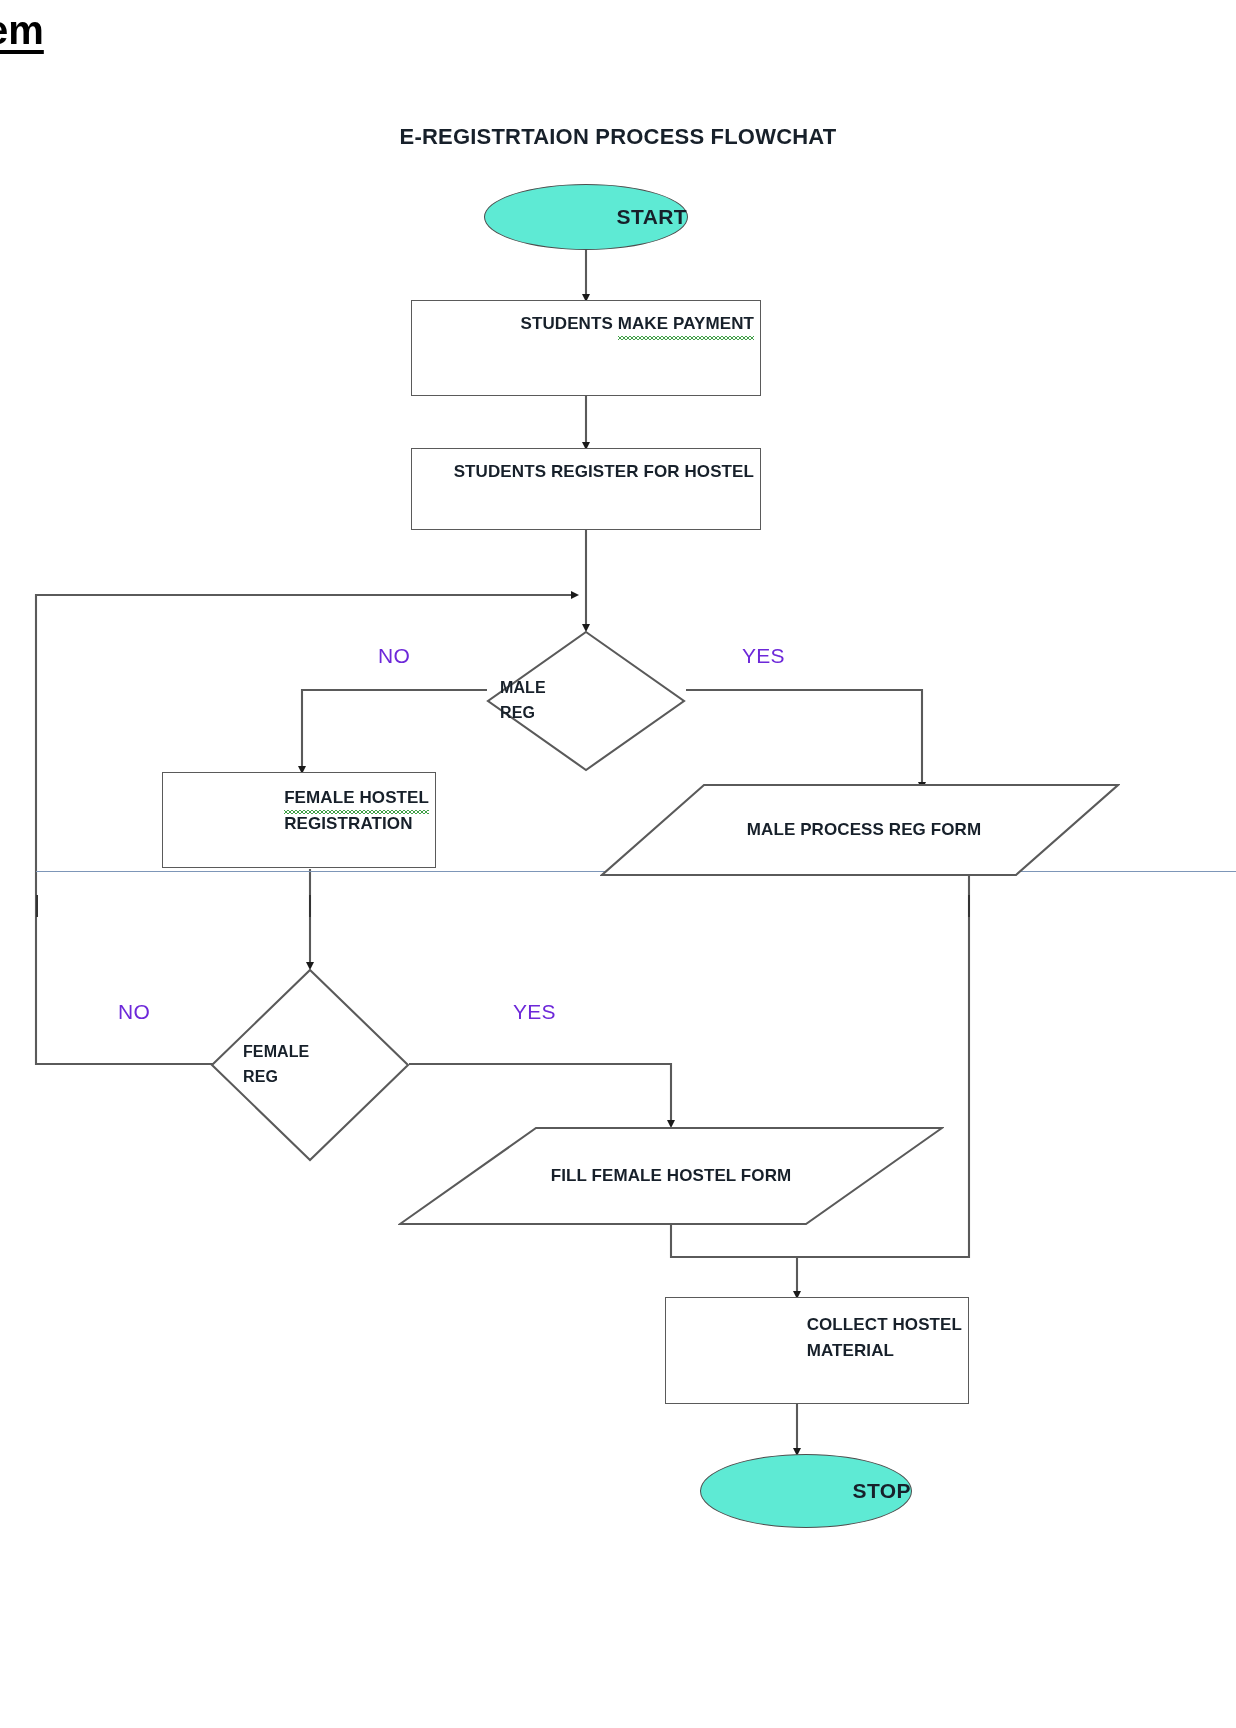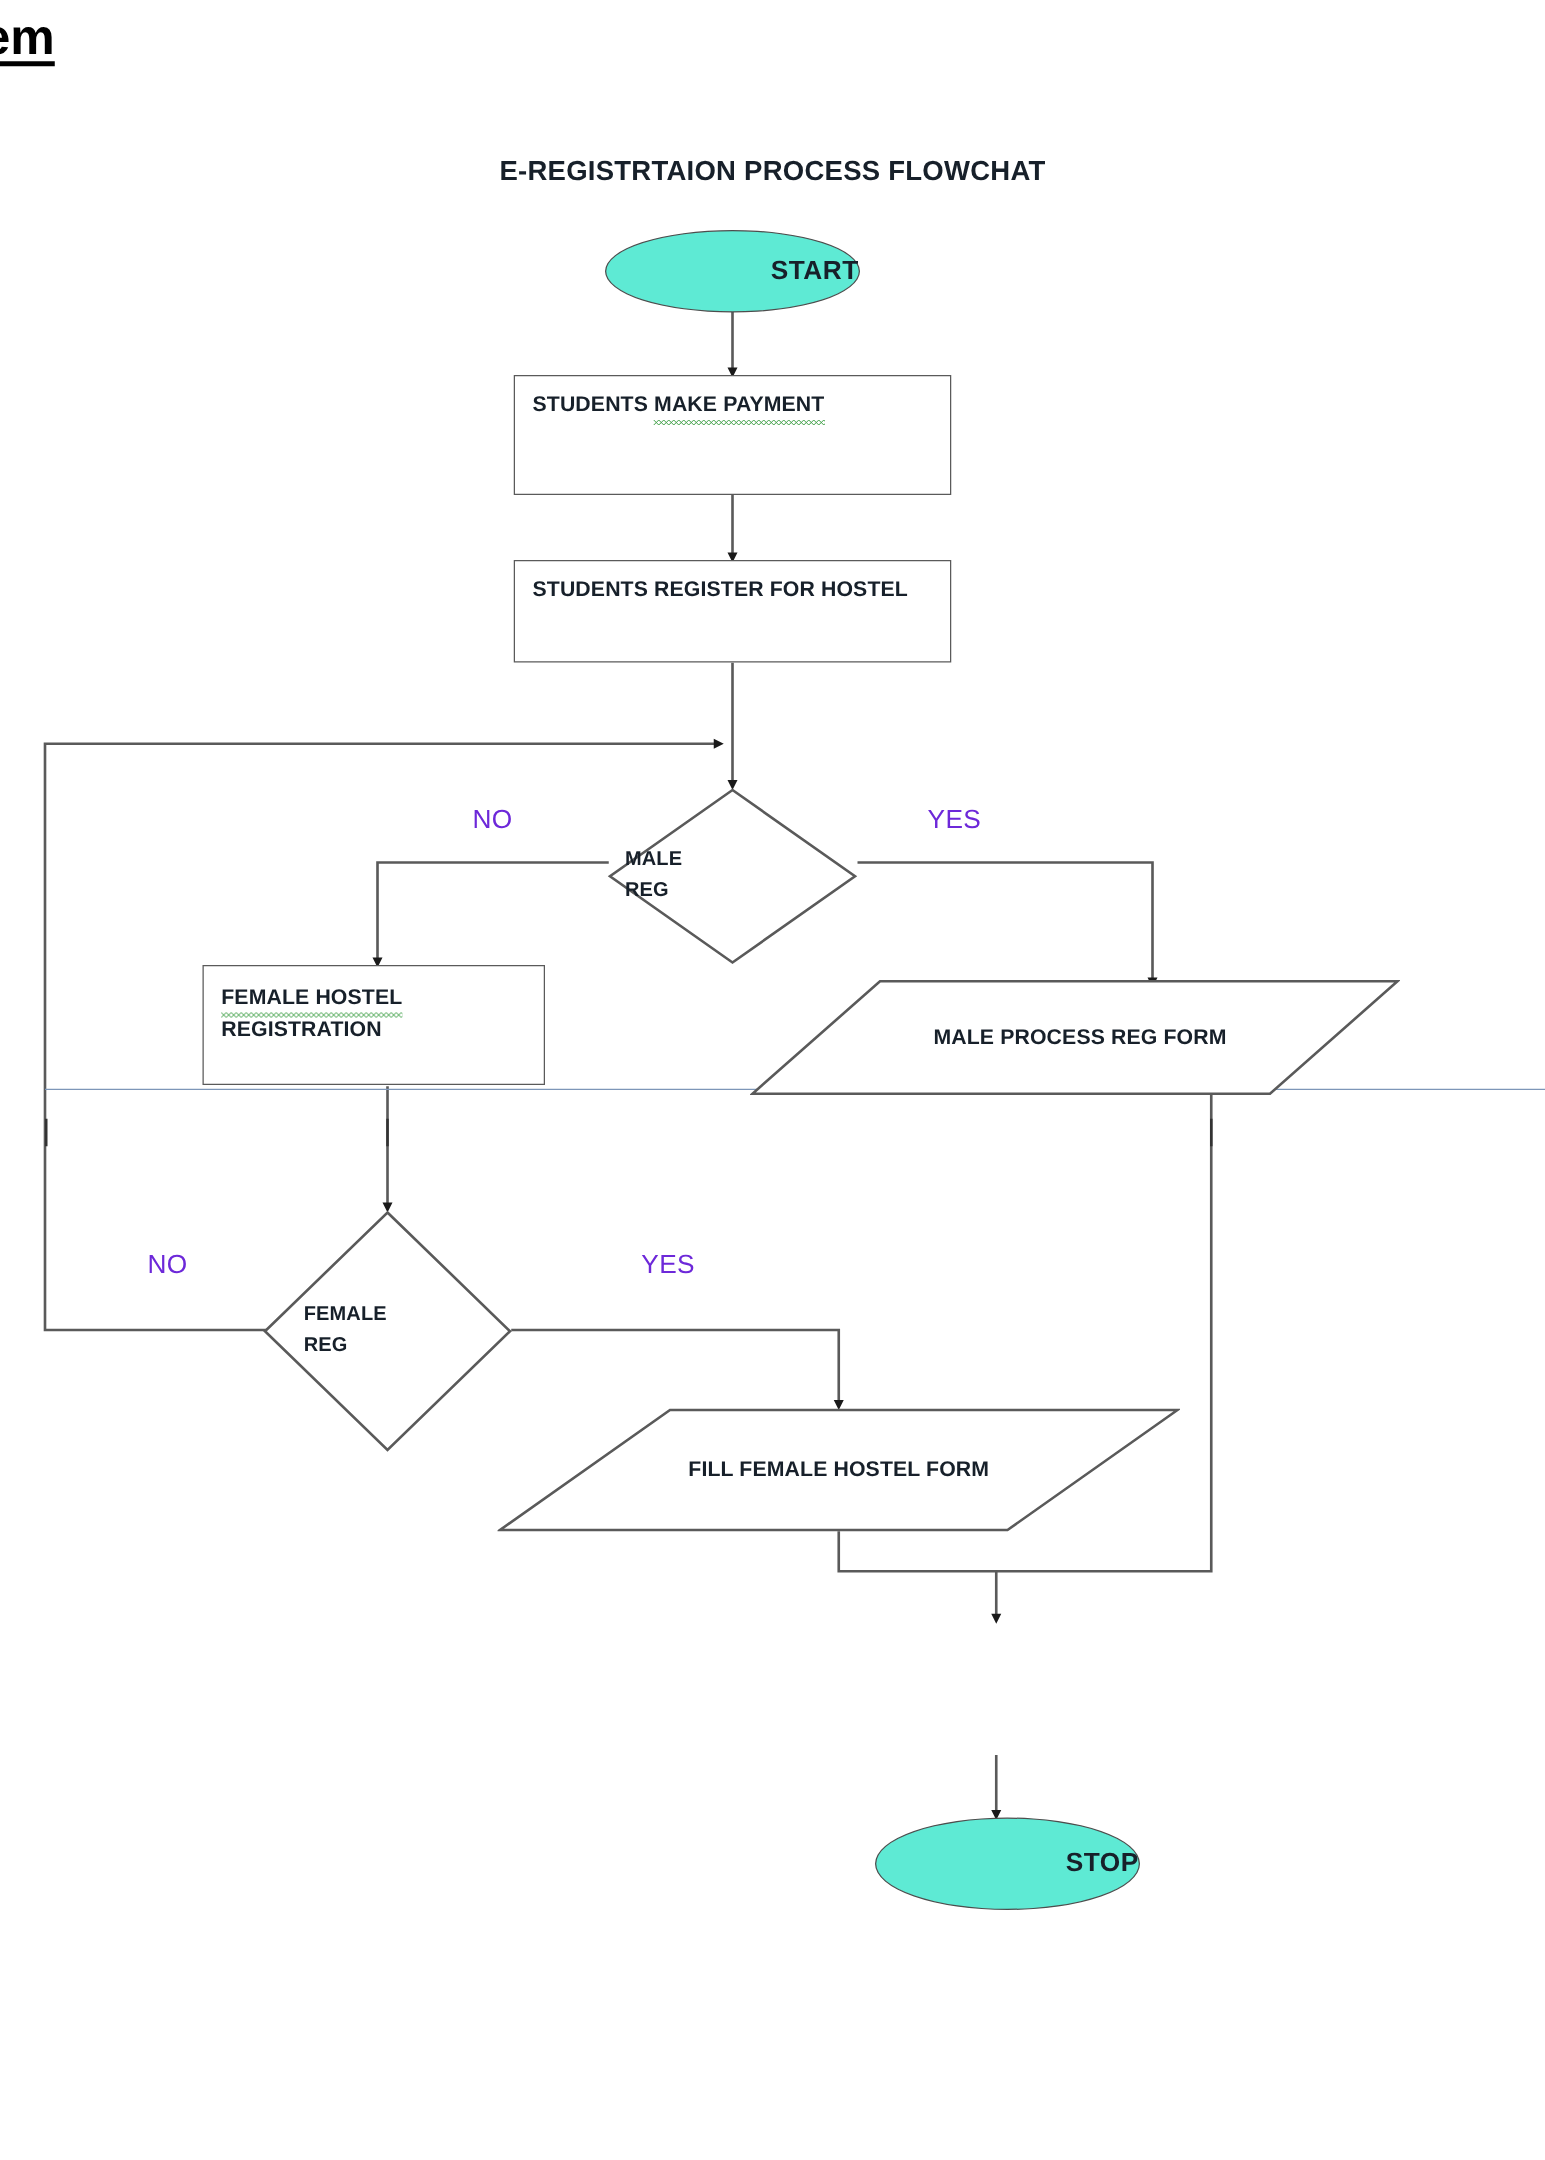--- a/index.html
+++ b/index.html
@@ -84,21 +84,22 @@
     font-size: 21px;
     font-weight: bold;
     letter-spacing: 0.4px;
   }
 
   
   .rect {
     border: 1.4px solid #5a5a5a;
     background: #ffffff;
     align-items: flex-start;
-    padding: 10px 28px 0 14px;
+    padding: 10px 6px 0 14px;
+    justify-content: flex-end;
   }
 
   
   .para {
     background: transparent;
     justify-content: center;
     align-items: center;
   }
   .para .para-shape {
     position: absolute;
@@ -272,20 +273,26 @@
     </span>
   </div>
 
   <div class="node para" style="left:398px; top:1126px; width:546px; height:100px;">
     <svg class="para-shape" viewBox="0 0 546 100" preserveAspectRatio="none">
       <polygon points="138,2 544,2 408,98 2,98" fill="#ffffff" stroke="#5a5a5a" stroke-width="2.1"></polygon>
     </svg>
     <span class="txt" style="padding-left:0px;">FILL FEMALE HOSTEL FORM</span>
   </div>
 
+  <div class="node rect" style="left:665px; top:1297px; width:304px; height:107px; padding-top:14px;">
+    <span class="txt">
+      <span>COLLECT HOSTEL</span><br>
+      <span>MATERIAL</span>
+    </span>
+  </div>
 
   <div class="node oval" style="left:700px; top:1454px; width:212px; height:74px;">
     <span class="txt">STOP</span>
   </div>
 
   <div class="edge-label" style="left:378px; top:644px;">NO</div>
   <div class="edge-label" style="left:742px; top:644px;">YES</div>
   <div class="edge-label" style="left:118px; top:1000px;">NO</div>
   <div class="edge-label" style="left:513px; top:1000px;">YES</div>
 

